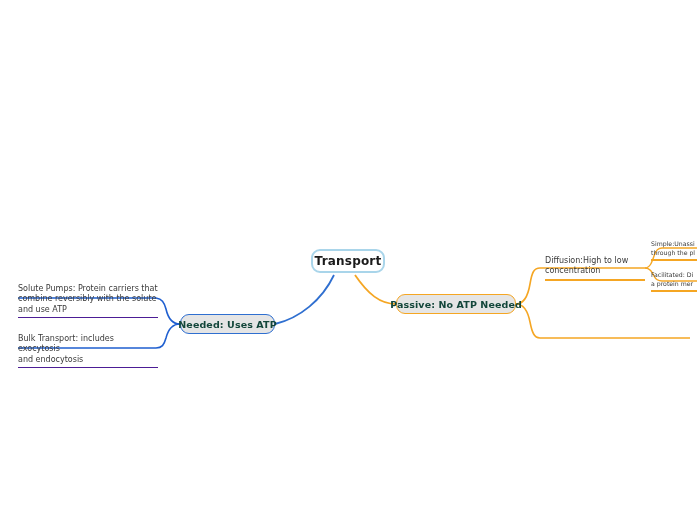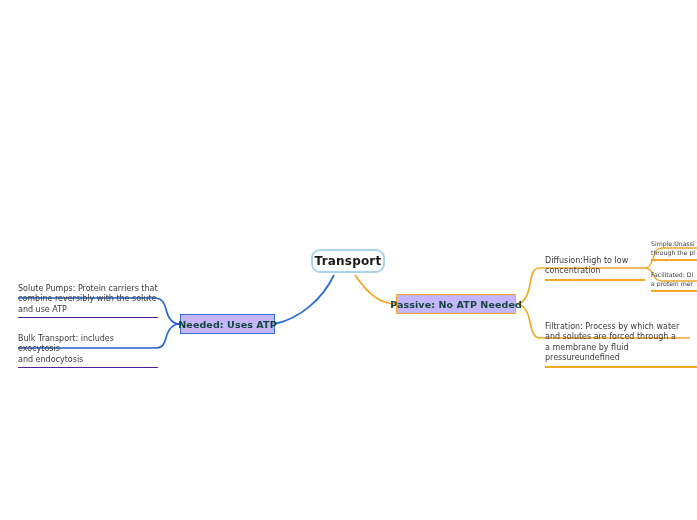--- a/index.html
+++ b/index.html
@@ -38,22 +38,22 @@
     display: flex;
     align-items: center;
     justify-content: center;
     white-space: nowrap;
   }
 
   
   .node-l1 {
     position: absolute;
     box-sizing: border-box;
-    border-radius: 0;
-    background: #c4b5fd;
+    border-radius: 9px;
+    background: #e5e5e5;
     font-weight: bold;
     font-size: 9.5px;
     letter-spacing: 0.1px;
     color: #13463a;
     display: flex;
     align-items: center;
     justify-content: center;
     white-space: nowrap;
   }
   .node-l1.blue   { border: 1.6px solid #2f6fd0; }
@@ -131,19 +131,14 @@
   <div class="node-leaf orange right tiny" style="left:651px; top:232px; width:64px;">
     <span>Simple:Unassi
 through the pl</span>
   </div>
 
   <div class="node-leaf orange right tiny" style="left:651px; top:263px; width:64px;">
     <span>Facilitated: Di
 a protein  mer</span>
   </div>
 
-  <div class="node-leaf orange right" style="left:545px; top:311px; width:152px;">
-    <span>Filtration: Process by which water
-and solutes are forced through a
-a membrane by fluid pressureundefined</span>
-  </div>
 
 </div>
 
 </body></html>

